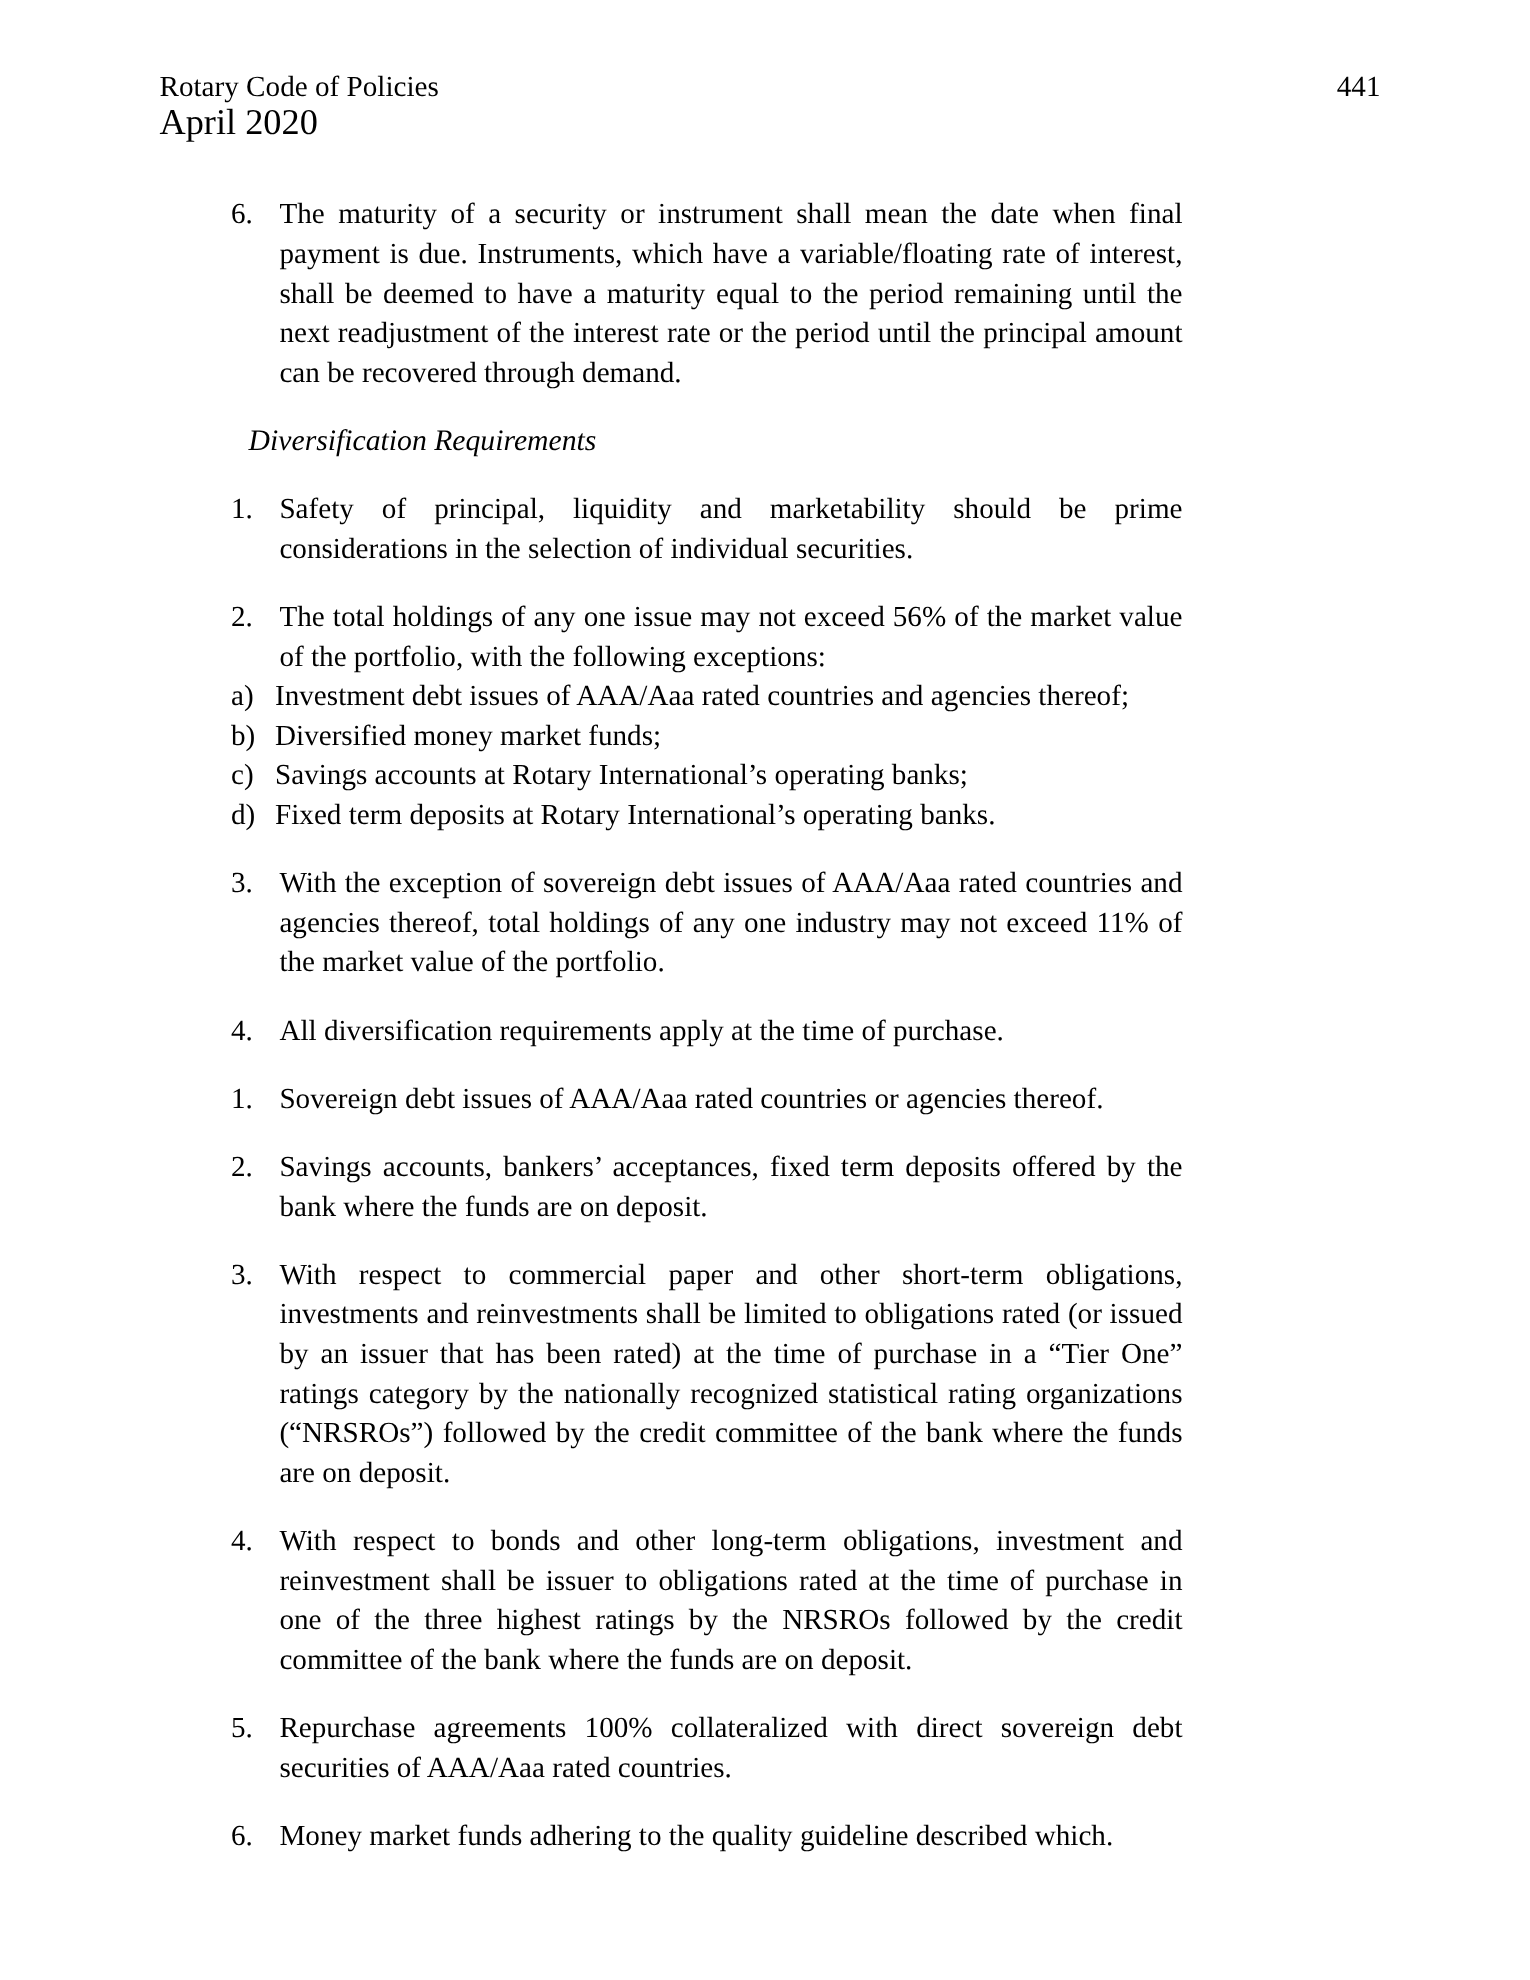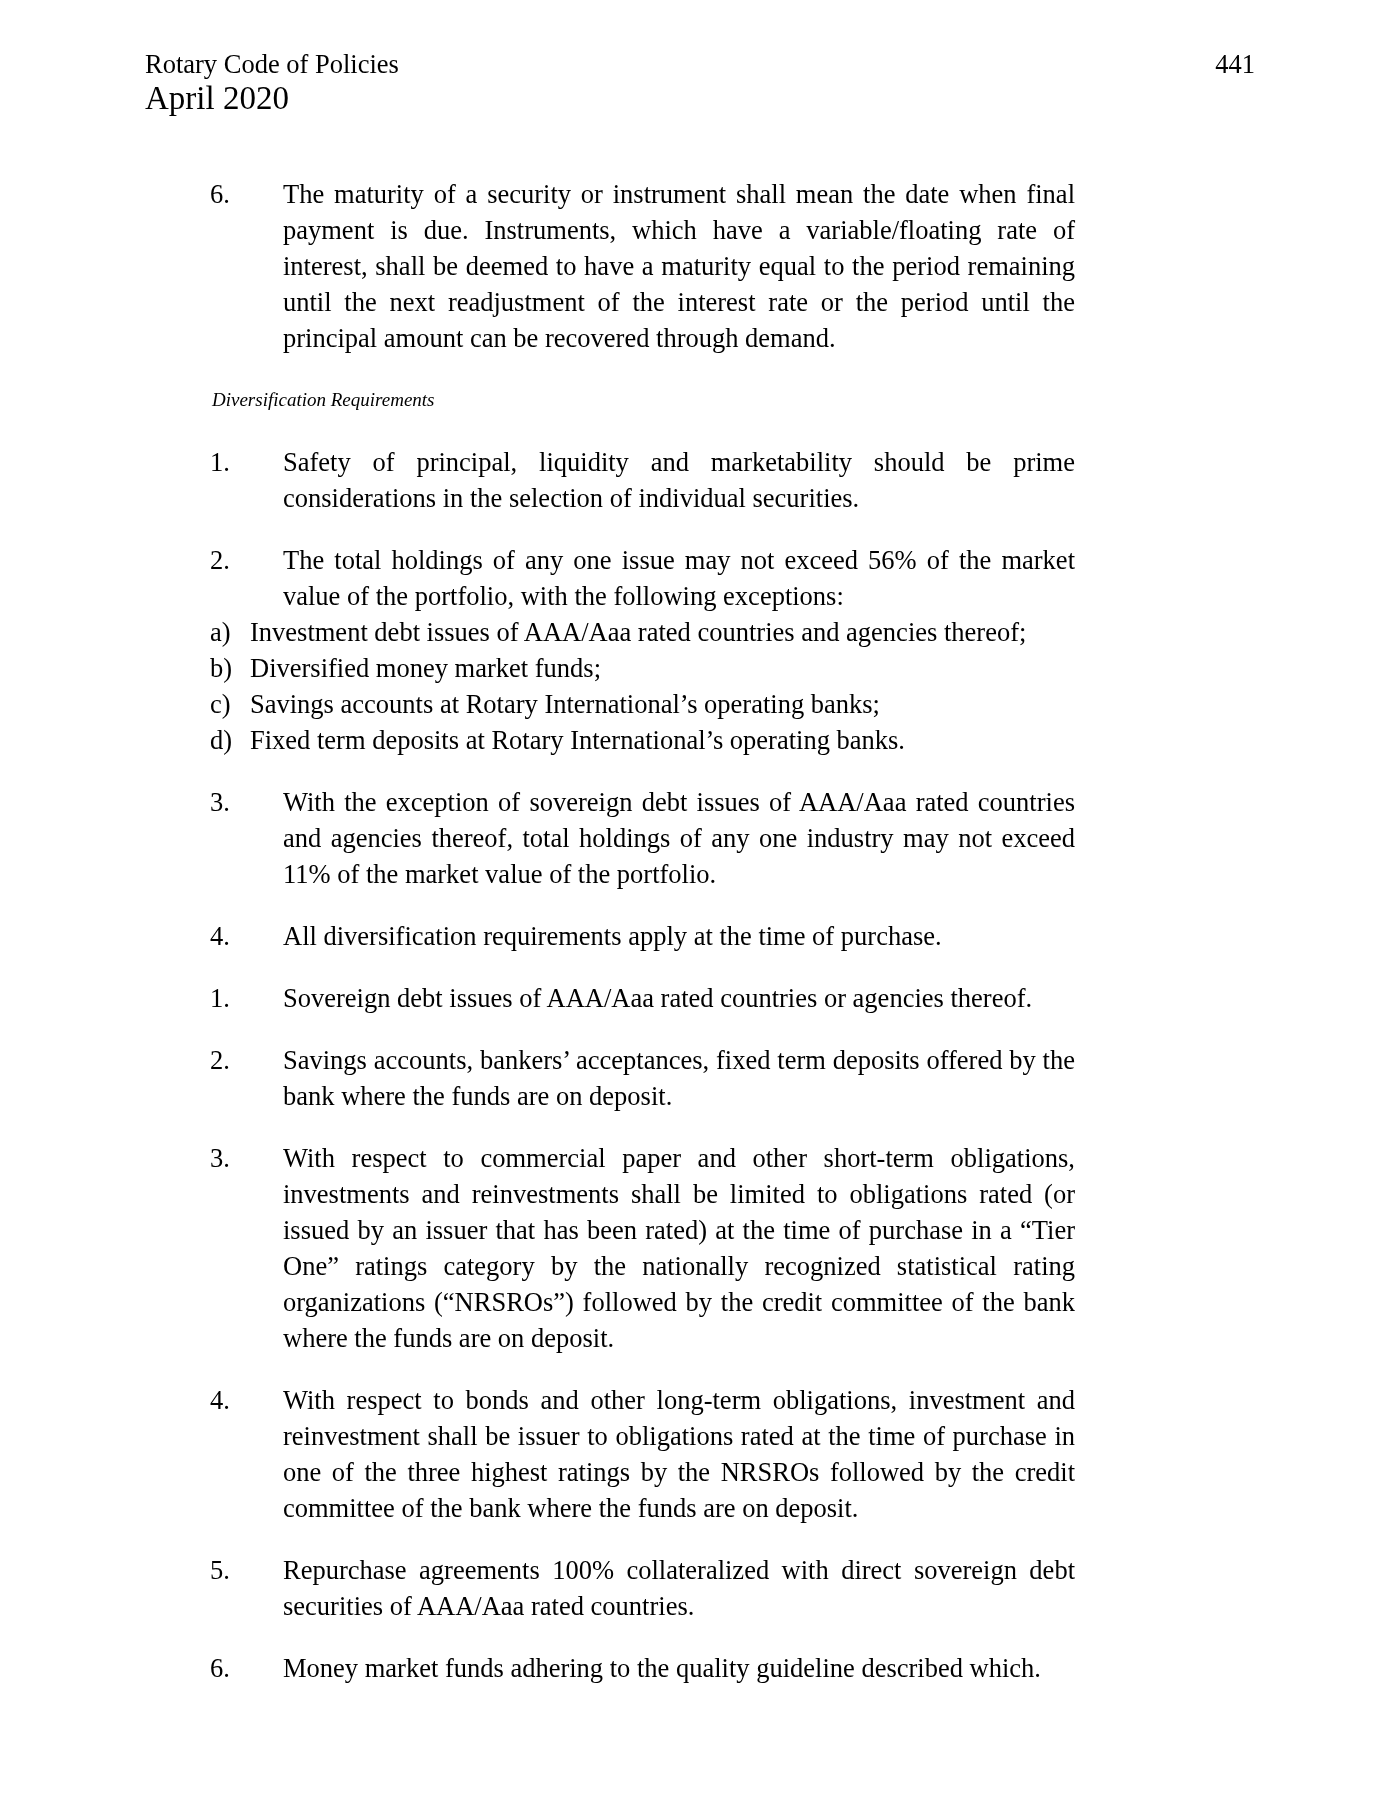--- a/index.html
+++ b/index.html
@@ -20,21 +20,21 @@
     margin: 0 auto;
     background: #ffffff;
     overflow: hidden;
     box-sizing: border-box;
   }
 
   
   .running-head {
     position: absolute;
     left: 145px;
-    top: 47px;
+    top: 61px;
     width: 1110px;
   }
   .running-head .rh-row {
     display: flex;
     justify-content: space-between;
     align-items: baseline;
     font-size: 26.5px;
     line-height: 34px;
   }
   .rh-left { white-space: nowrap; }
@@ -65,21 +65,20 @@
     flex: 0 0 44px;
     width: 44px;
     text-align: left;
     white-space: nowrap;
   }
   .item .text {
     flex: 1 1 auto;
     text-align: justify;
     text-justify: inter-word;
     hyphens: none;
-    margin-left: 29px;
   }
   .item .text.left {
     text-align: left;
   }
 
   
   .sublist {
     margin: 0;
     padding: 0;
   }
@@ -95,23 +94,23 @@
     white-space: nowrap;
   }
   .subitem .subtext {
     flex: 1 1 auto;
     text-align: left;
   }
 
   
   .subhead {
     font-style: italic;
-    font-size: 19px;
+    font-size: 27px;
     line-height: 36px;
-    margin: 0 0 26px 2px;
+    margin: 0 0 26px 16px;
   }
 </style>
 </head>
 <body>
 
 <div class="page">
 
   <div class="running-head">
     <div class="rh-row">
       <span class="rh-left">Rotary Code of Policies</span>

